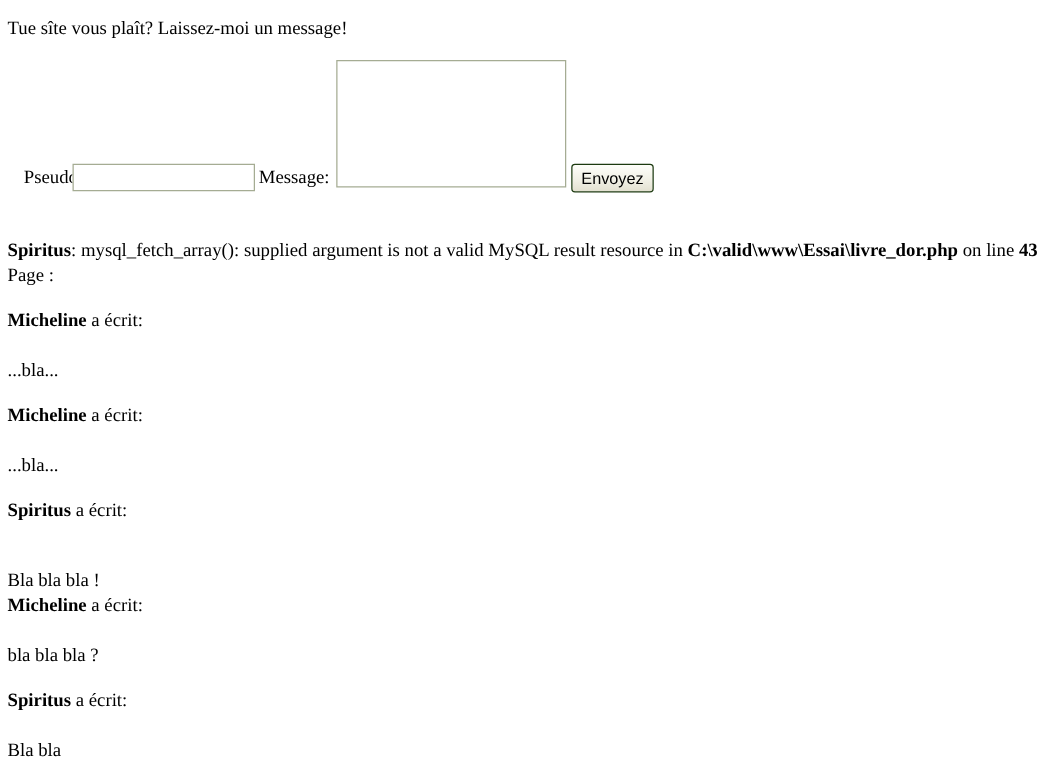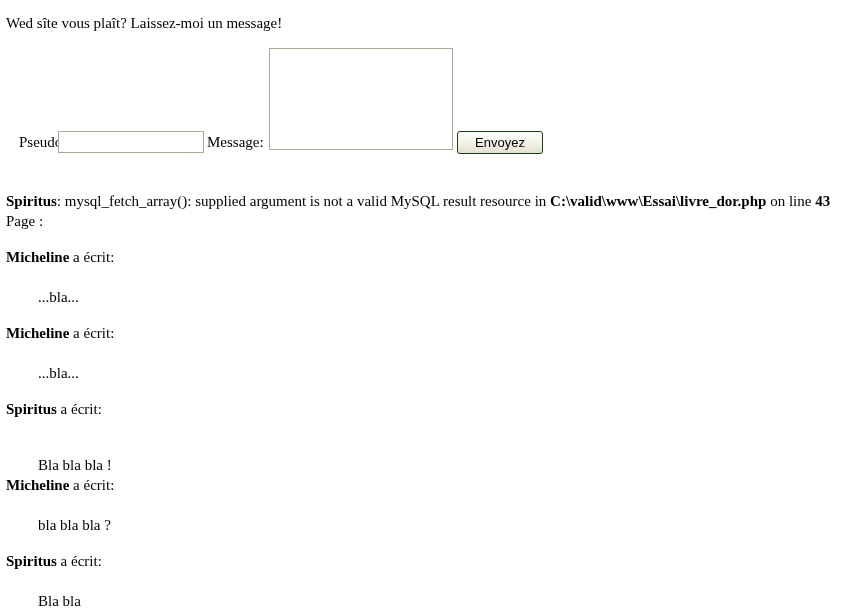--- a/index.html
+++ b/index.html
@@ -19,36 +19,36 @@
       outline: none;
     }
     .message-label { left: 207px; top: 133px; }
     .message-textarea {
       position: absolute; left: 269px; top: 48px; width: 184px; height: 102px;
       box-sizing: border-box; border: 1px solid #a5ac93; background: #fff;
       resize: none; padding: 2px; font-family: "Liberation Sans", sans-serif; font-size: 13px;
       outline: none;
     }
     .submit-button {
-      position: absolute; left: 457px; top: 131px; width: 86px; height: 23px;
+      position: absolute; left: 457px; top: 131px; width: 66px; height: 23px;
       box-sizing: border-box; border: 1px solid #1c3a10; border-radius: 3px;
       background: linear-gradient(#fefefa, #f0efe4 60%, #e3e1d1);
       font-family: "Liberation Sans", sans-serif; font-size: 13px; color: #000;
       padding: 0; cursor: pointer;
     }
     .warning { left: 6px; top: 192px; }
     .page-line { left: 6px; top: 212px; }
     .entry-author { left: 6px; }
-    .entry-message { left: 6px; margin-left: 32px; }
+    .entry-message { left: 6px; }
     b { font-weight: bold; }
   </style>
 </head>
 <body>
 
-<div class="abs intro">Wed sîte vous plaît? Laissez-moi un message!</div>
+<div class="abs intro">Tue sîte vous plaît? Laissez-moi un message!</div>
 
 <form>
   <span class="abs form-label pseudo-label">Pseudo:</span>
   <input type="text" class="pseudo-input" value="" style="">
   <span class="abs form-label message-label">Message:</span>
   <textarea class="message-textarea" style=""></textarea>
   <button type="button" class="submit-button">Envoyez</button>
 </form>
 
 <div class="abs warning">

